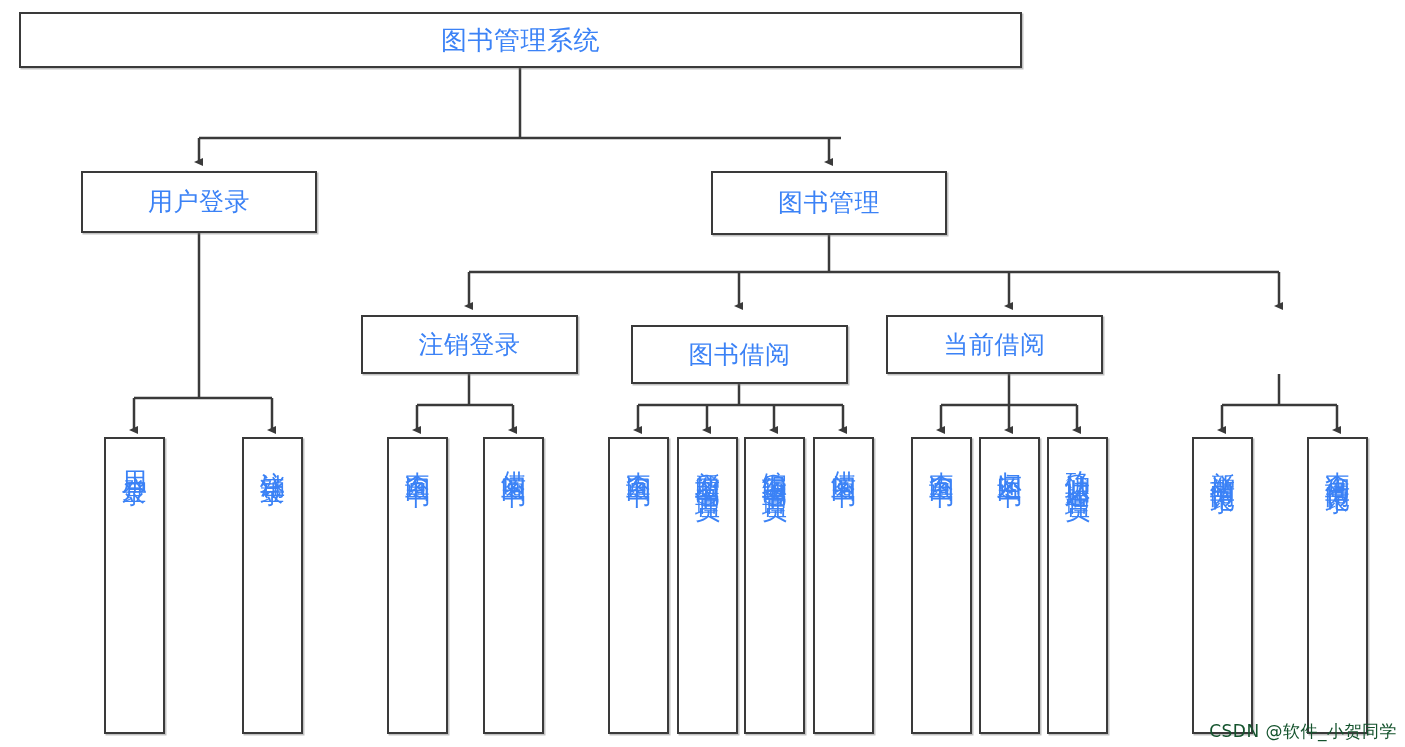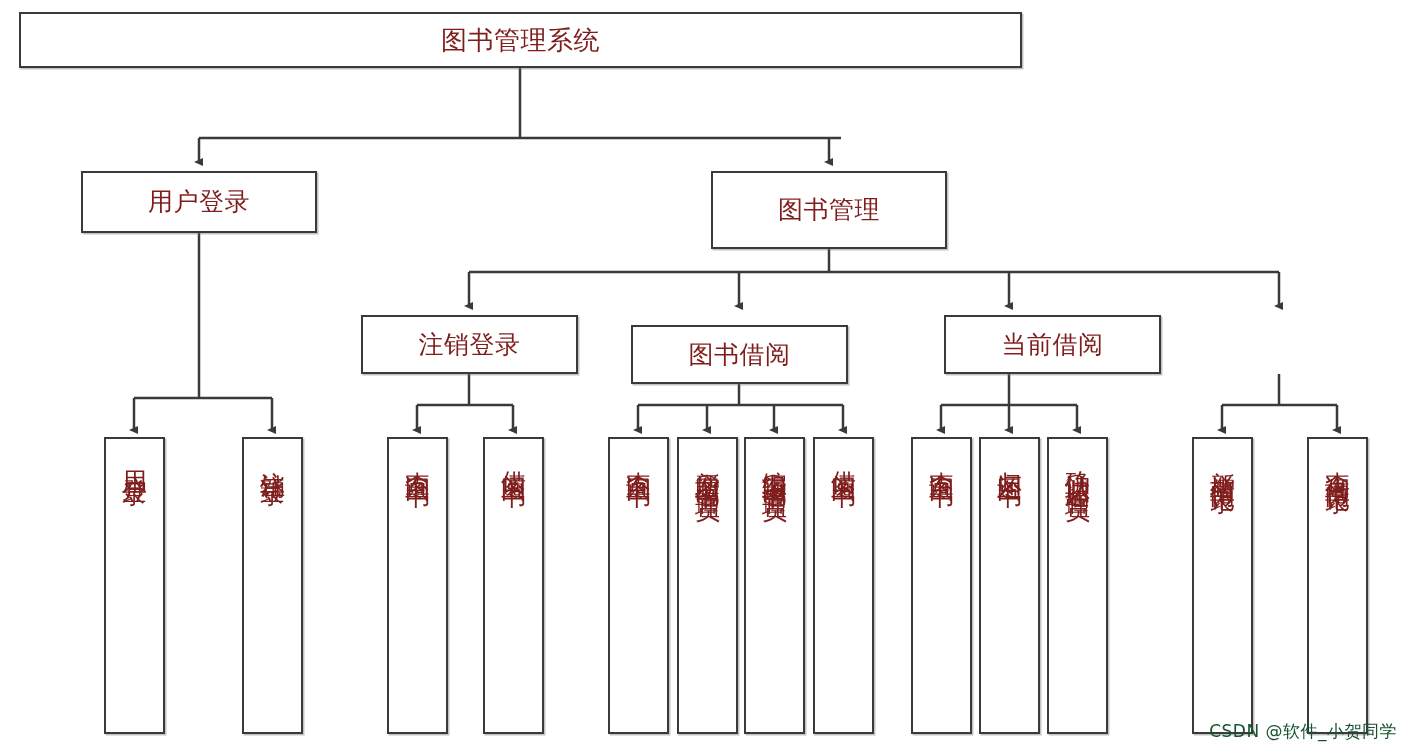--- a/index.html
+++ b/index.html
@@ -27,21 +27,21 @@
     pointer-events: none;
   }
   .node {
     position: absolute;
     box-sizing: border-box;
     border: 2.5px solid #3a3a3a;
     background: #ffffff;
     display: flex;
     align-items: center;
     justify-content: center;
-    color: #7f1d1d;
+    color: #3b82f6;
     box-shadow: 1.5px 1.5px 0 rgba(120,120,120,0.45);
   }
   .node .label {
     display: block;
     line-height: 1.18;
     letter-spacing: 0.5px;
     white-space: pre;
   }
   
   .node.horiz .label {
@@ -131,31 +131,31 @@
     </g>
   </svg>
 
   <div class="node horiz root" style="left:19px; top:12px; width:1003px; height:56px;">
     <span class="label">图书管理系统</span>
   </div>
 
   <div class="node horiz" style="left:81px; top:171px; width:236px; height:62px;">
     <span class="label">用户登录</span>
   </div>
-  <div class="node horiz" style="left:711px; top:171px; width:236px; height:78px;">
+  <div class="node horiz" style="left:711px; top:171px; width:236px; height:64px;">
     <span class="label">图书管理</span>
   </div>
 
   <div class="node horiz" style="left:361px; top:315px; width:217px; height:59px;">
     <span class="label">注销登录</span>
   </div>
   <div class="node horiz" style="left:631px; top:315px; width:217px; height:59px;margin-top:10px;">
     <span class="label">图书借阅</span>
   </div>
-  <div class="node horiz" style="left:944px; top:315px; width:217px; height:59px;">
+  <div class="node horiz" style="left:886px; top:315px; width:217px; height:59px;">
     <span class="label">当前借阅</span>
   </div>
 
   <div class="node vert" style="left:104px; top:437px; width:61px; height:297px;">
     <span class="label">用户登录</span>
   </div>
   <div class="node vert" style="left:242px; top:437px; width:61px; height:297px;">
     <span class="label">注销登录</span>
   </div>
 

